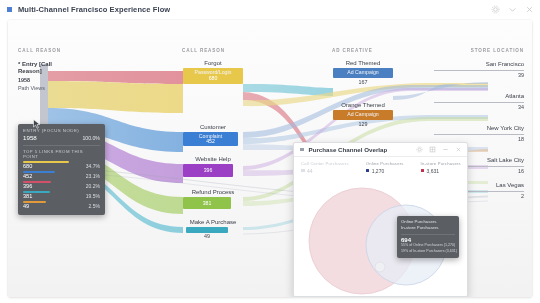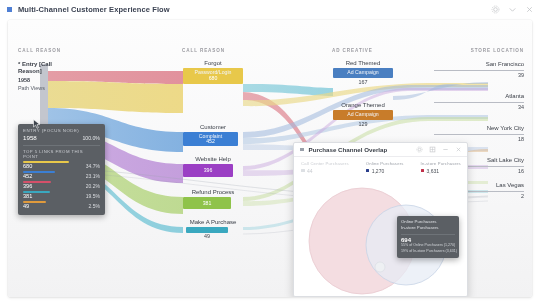--- a/index.html
+++ b/index.html
@@ -118,21 +118,21 @@
   .vtip-val { font-size:6px; color:#ffffff; font-weight:bold; }
   .vtip-sub { font-size:3.6px; color:#d2d5d9; white-space:nowrap; line-height:1.6; }
 </style>
 </head>
 <body>
 
 <div class="app">
 
   <div class="titlebar">
     <span class="title-bullet"></span>
-    <span class="title-text">Multi-Channel Customer Experience Flow</span>
+    <span class="title-text">Multi-Channel Francisco Experience Flow</span>
     <span class="titlebar-ctrls">
       <span>
         <svg class="tb-ic" viewBox="0 0 16 16">
             <circle cx="8" cy="8" r="3.2" fill="none" stroke="#6b6f76" stroke-width="1.3"></circle>
             <circle cx="8" cy="8" r="6.2" fill="none" stroke="#6b6f76" stroke-width="1.3" stroke-dasharray="2 1.6"></circle>
           </svg>
       </span>
       <span>
         <svg class="tb-ic" viewBox="0 0 16 16">
             <path d="M3 6 L8 11 L13 6" fill="none" stroke="#6b6f76" stroke-width="1.4"></path>

